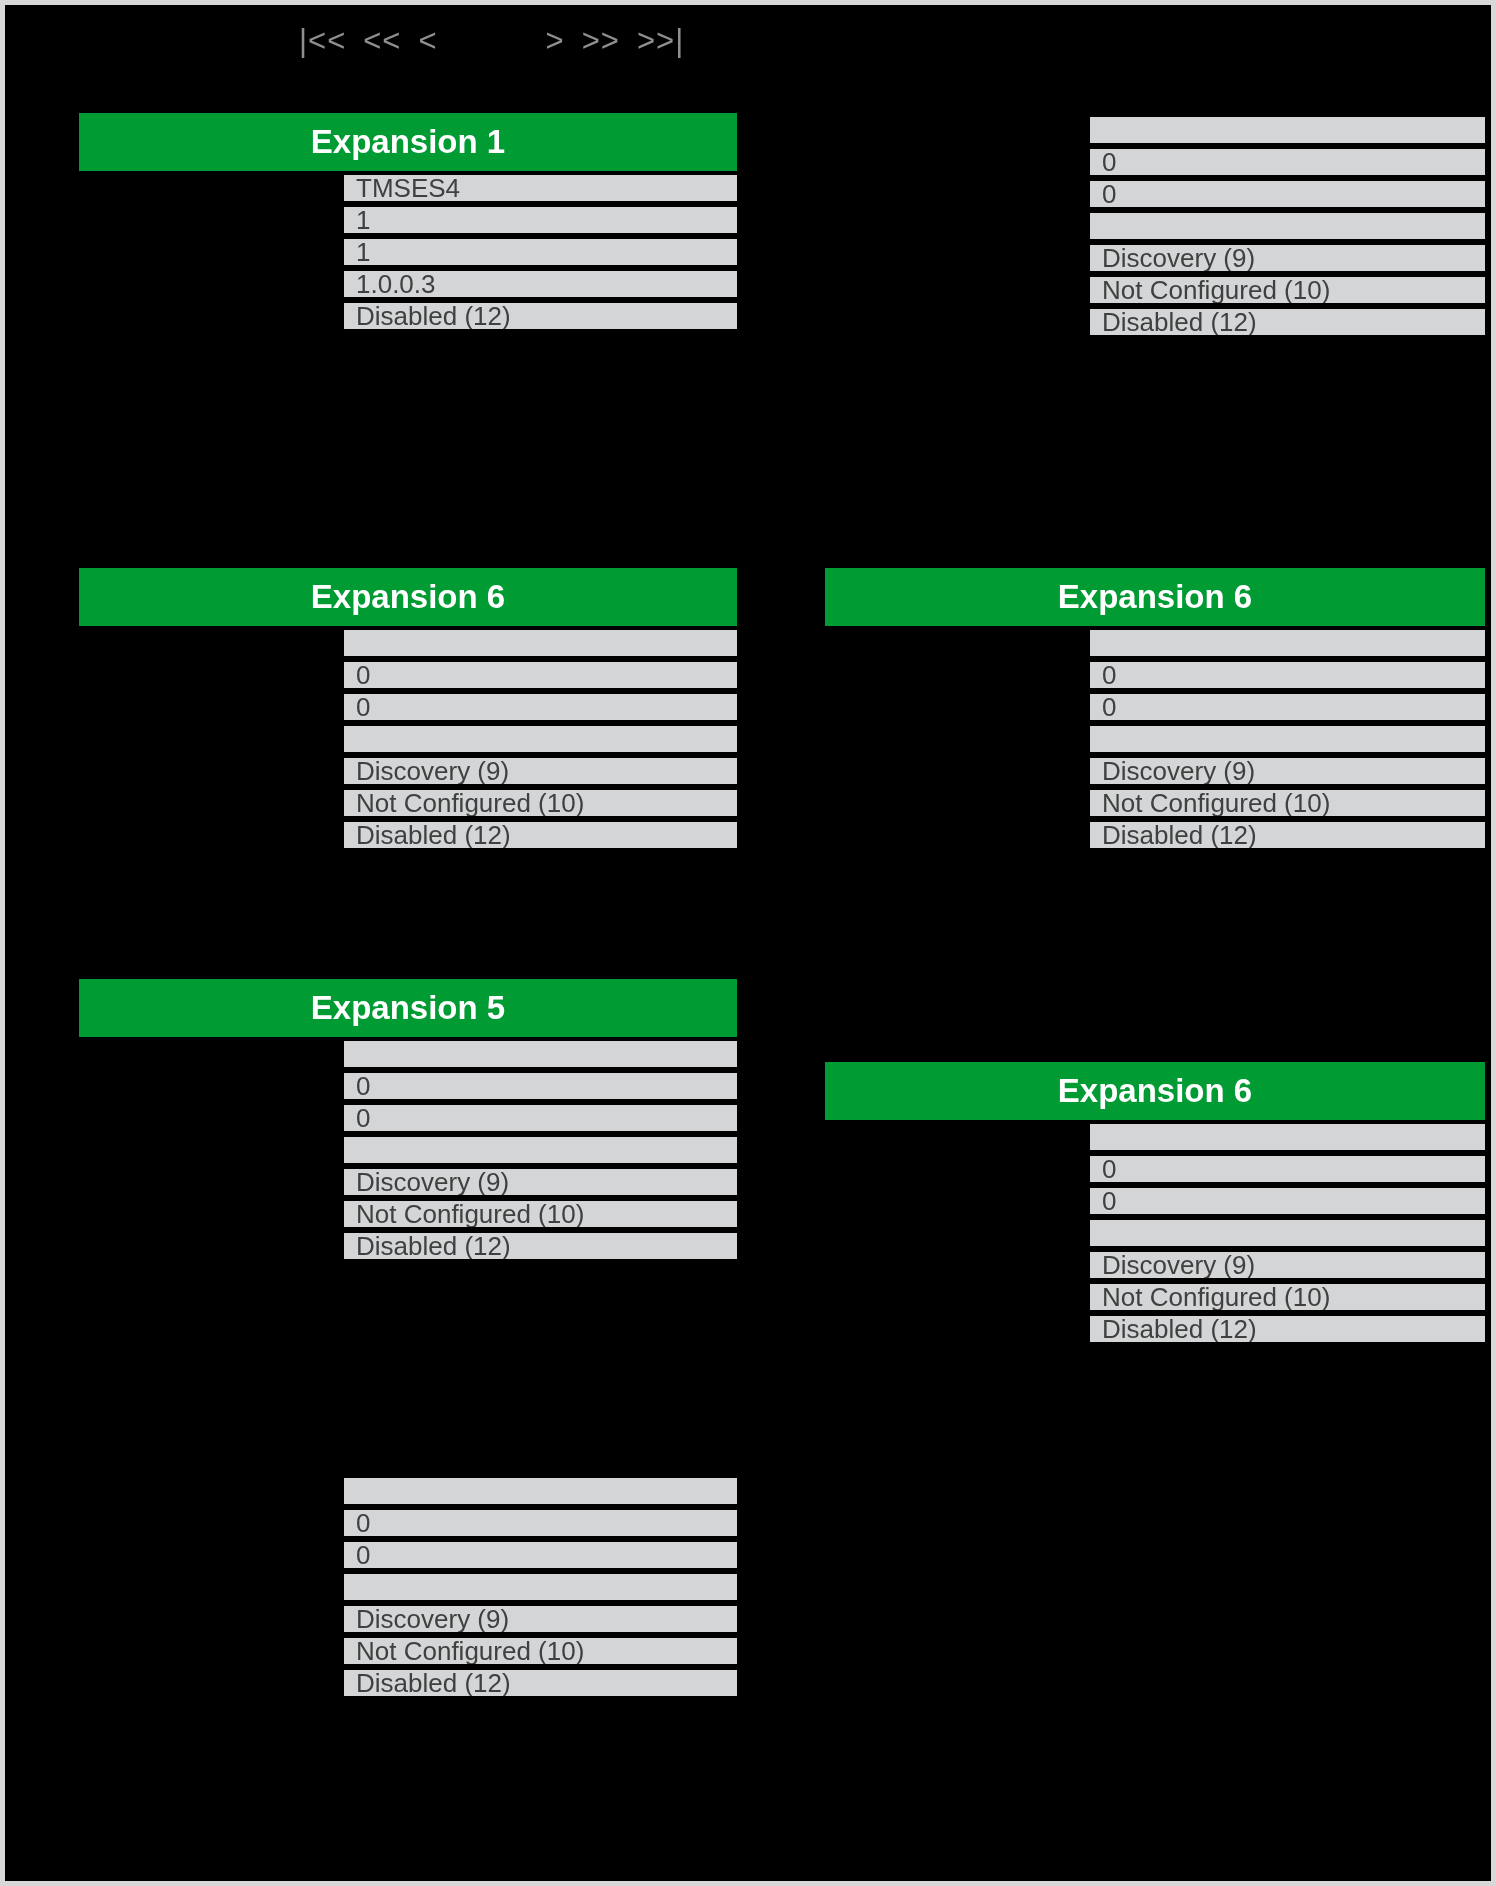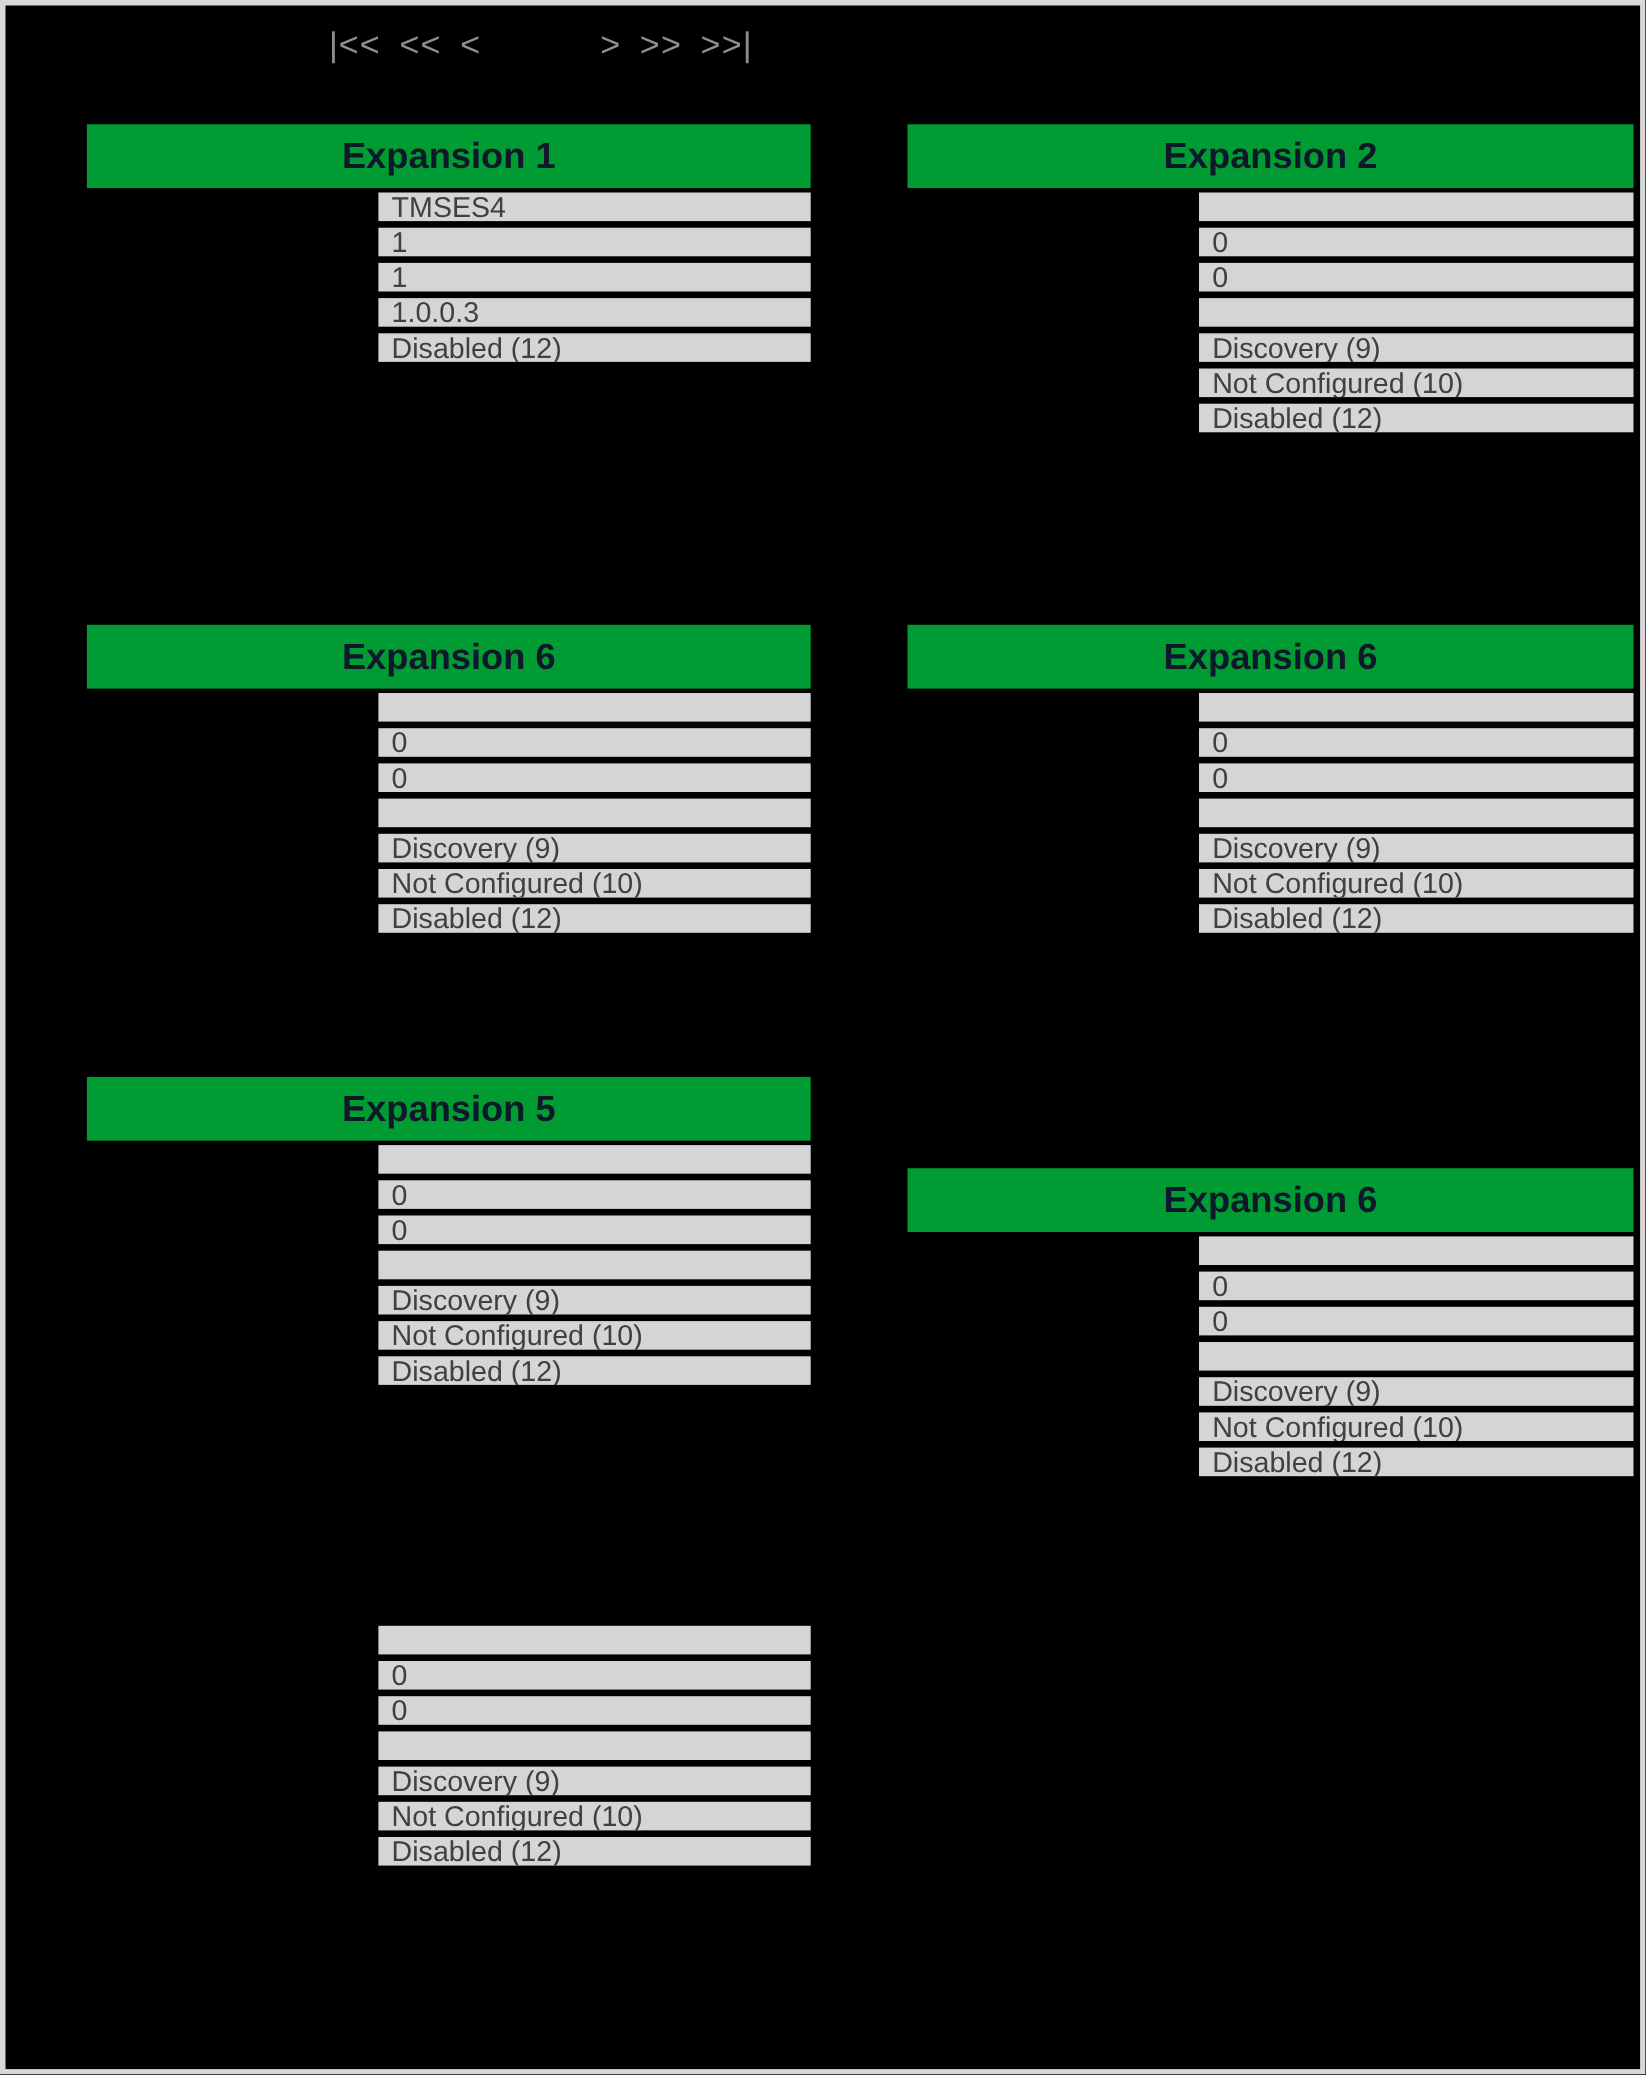--- a/index.html
+++ b/index.html
@@ -22,21 +22,21 @@
     letter-spacing:1px;
     user-select:none;
   }
   .pager .pbtn{cursor:pointer;line-height:40px;}
   .pager .pgap{width:74px;height:40px;}
   
   .panel{position:absolute;}
   .panel .hdr{
     height:58px;
     background:#009B33;
-    color:#0f172a;
+    color:#ffffff;
     font-size:33px;
     font-weight:bold;
     display:flex;align-items:center;justify-content:center;
     text-align:center;
   }
   .panel .rows{margin-left:265px;margin-top:4px;}
   .panel .row{
     height:26px;
     margin-bottom:6px;
     background:#D3D5D6;
@@ -70,21 +70,20 @@
         <div class="hdr">Expansion 1</div>
         <div class="rows">
           <div class="row">TMSES4</div>
           <div class="row">1</div>
           <div class="row">1</div>
           <div class="row">1.0.0.3</div>
           <div class="row">Disabled (12)</div>
         </div>
       </section>
       <section class="panel" style="left: 820px; top: 108px; width: 660px;">
-        <div class="hdr">Expansion 2</div>
         <div class="rows">
           <div class="row"></div>
           <div class="row">0</div>
           <div class="row">0</div>
           <div class="row"></div>
           <div class="row">Discovery (9)</div>
           <div class="row">Not Configured (10)</div>
           <div class="row">Disabled (12)</div>
         </div>
       </section>

